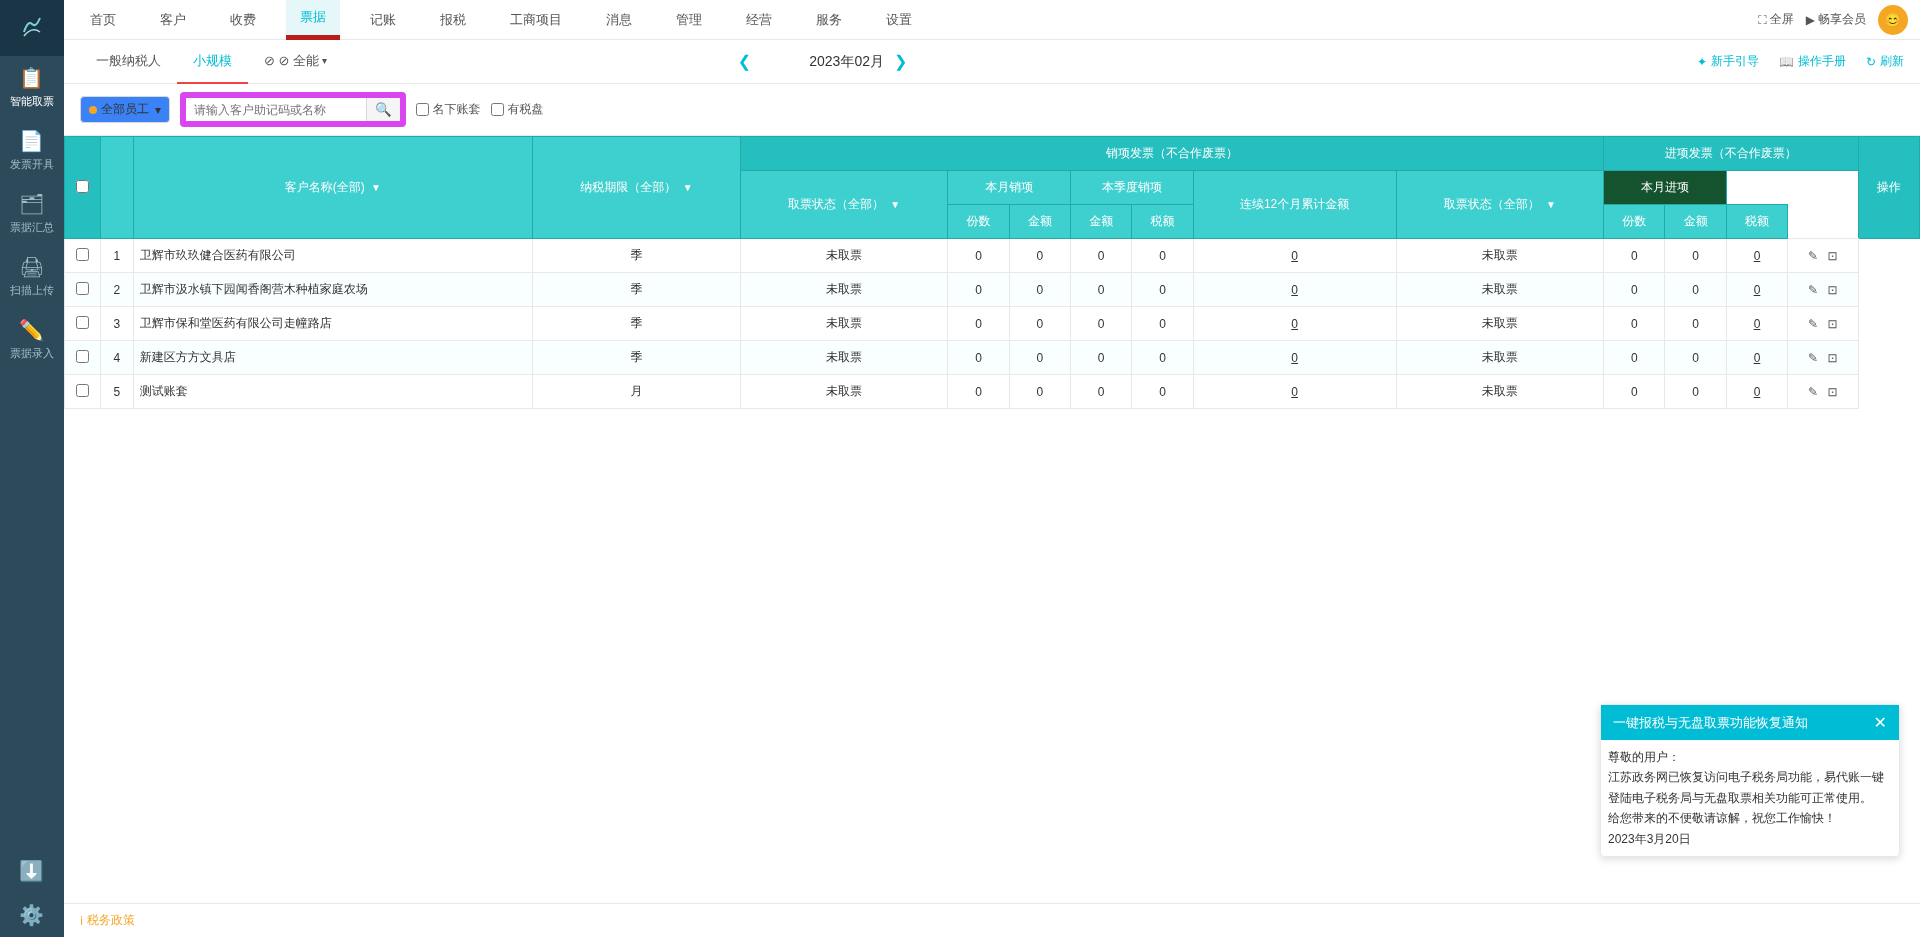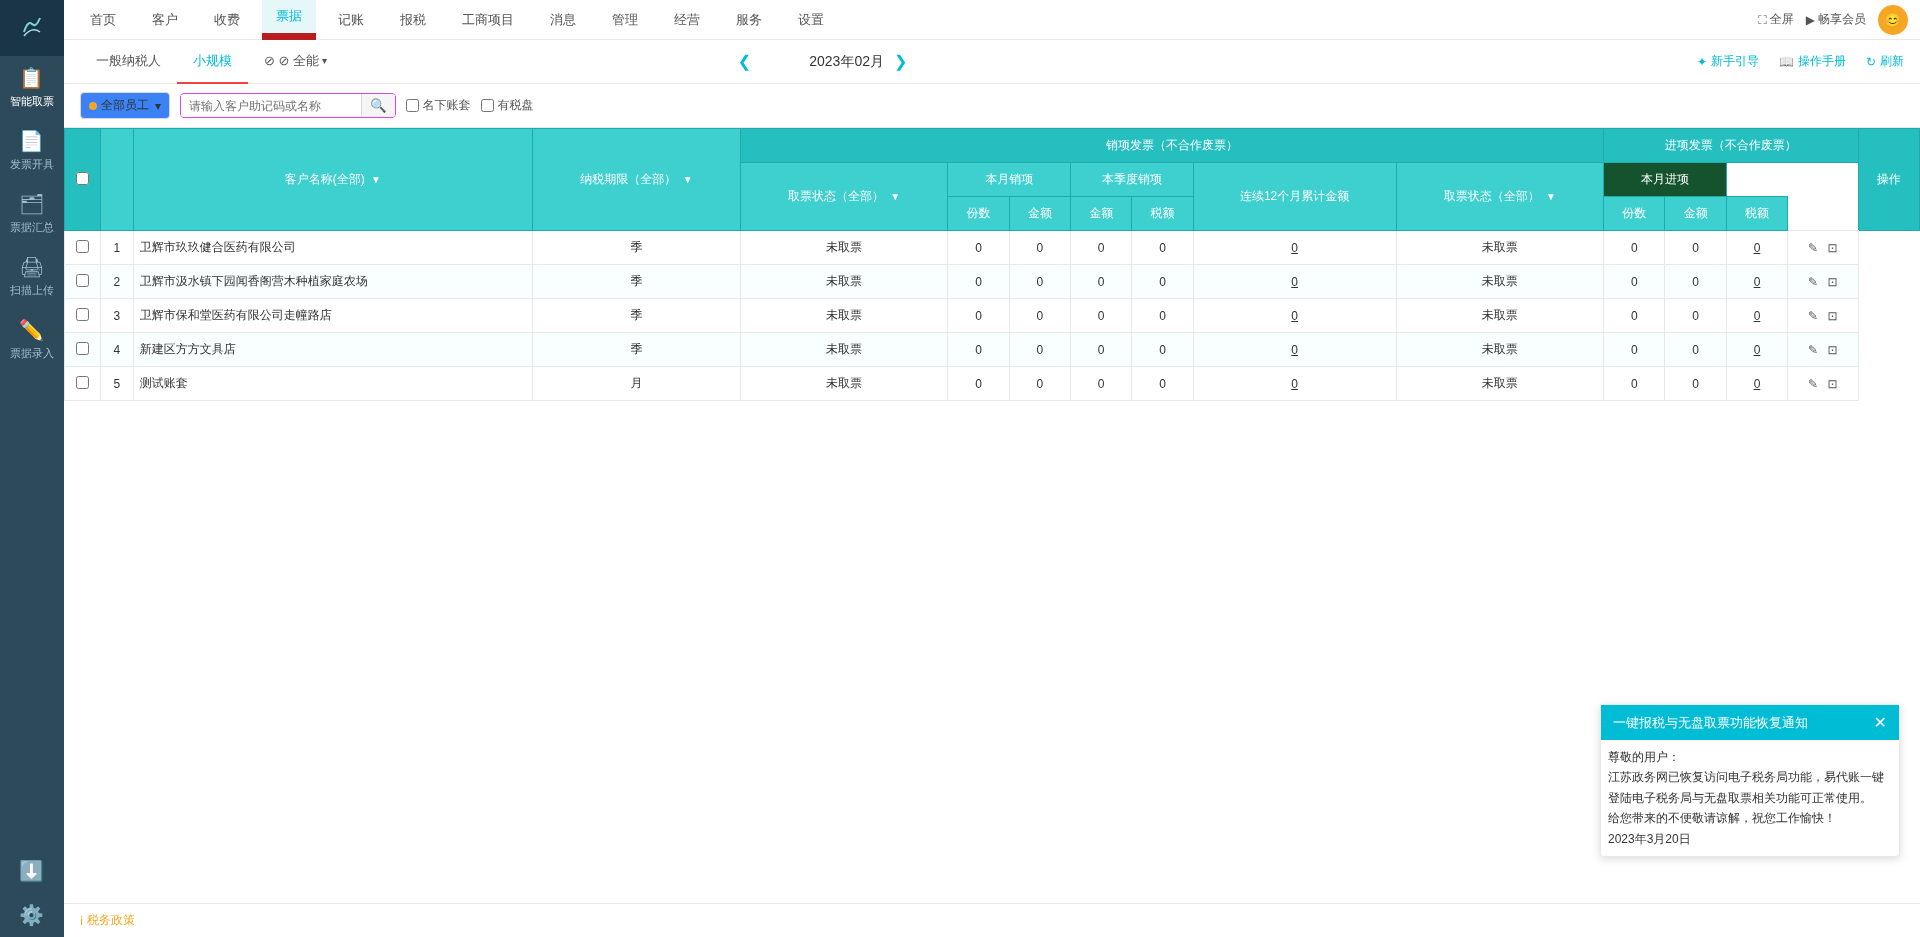--- a/index.html
+++ b/index.html
@@ -13,23 +13,23 @@
     .sidebar-item:hover, .sidebar-item.active { color: #fff; }
     .sidebar-item .icon { font-size: 20px; }
     .sidebar-bottom { margin-top: auto; }
     .sidebar-bottom .sidebar-item { }
 
     
     .main { flex: 1; display: flex; flex-direction: column; overflow: hidden; }
 
     
     .topnav { height: 40px; background: #fff; display: flex; align-items: center; padding: 0 12px; border-bottom: 1px solid #e8e8e8; flex-shrink: 0; }
-    .topnav-items { display: flex; align-items: flex-start; gap: 8px; flex: 1; }
+    .topnav-items { display: flex; align-items: flex-start; gap: 16px; flex: 1; }
     .topnav-item { padding: 0 14px; height: 40px; display: flex; align-items: center; cursor: pointer; color: #555; font-size: 13px; }
-    .topnav-item.active { color: #00bcd4; background: #e6f7fa; border-bottom: 7px solid #b91c1c; }
+    .topnav-item.active { color: #00bcd4; background: #e6f7fa; border-bottom: 5px solid #b91c1c; }
     .topnav-right { display: flex; align-items: center; gap: 12px; color: #555; font-size: 12px; }
     .topnav-right span { cursor: pointer; display: flex; align-items: center; gap: 3px; }
     .user-avatar { width: 30px; height: 30px; border-radius: 50%; background: #f5a623; display: flex; align-items: center; justify-content: center; color: #fff; font-size: 14px; cursor: pointer; }
 
     
     .content { flex: 1; display: flex; flex-direction: column; overflow: hidden; background: #f0f2f5; }
 
     
     .tabbar { background: #fff; padding: 0 16px; display: flex; align-items: center; border-bottom: 1px solid #e8e8e8; height: 44px; flex-shrink: 0; }
     .tab { padding: 0 16px; height: 44px; display: flex; align-items: center; cursor: pointer; color: #555; font-size: 13px; border-bottom: 2px solid transparent; }
@@ -39,21 +39,21 @@
     .month-nav { display: flex; align-items: center; gap: 10px; margin: 0 auto; }
     .month-nav button { background: none; border: none; color: #00bcd4; font-size: 16px; cursor: pointer; }
     .month-label { color: #333; font-size: 14px; font-weight: 500; margin-left: 48px; }
 
     
     .toolbar { background: #fff; padding: 8px 16px; display: flex; align-items: center; gap: 10px; border-bottom: 1px solid #e8e8e8; flex-shrink: 0; }
     .toolbar-left { display: flex; align-items: center; gap: 10px; flex: 1; }
     .toolbar-right { display: flex; align-items: center; gap: 8px; }
     .select-box { display: flex; align-items: center; border: 1px solid #d9d9d9; border-radius: 4px; padding: 4px 8px; font-size: 12px; cursor: pointer; background: #3b82f6; gap: 4px; min-width: 90px; }
     .select-box .dot { width: 8px; height: 8px; border-radius: 50%; background: #f5a623; }
-    .search-box { display: flex; align-items: center; border: 1px solid #d946ef; border-radius: 4px; overflow: hidden; }
+    .search-box { display: flex; align-items: center; border: 6px solid #d946ef; border-radius: 4px; overflow: hidden; }
     .search-box input { border: none; outline: none; padding: 4px 8px; font-size: 12px; width: 180px; }
     .search-box button { background: #f5f5f5; border: none; border-left: 1px solid #d9d9d9; padding: 4px 8px; cursor: pointer; color: #666; }
     .checkbox-label { display: flex; align-items: center; gap: 4px; font-size: 12px; color: #555; cursor: pointer; }
     .checkbox-label input { cursor: pointer; }
     .btn-orange { background: #f5a623; color: #fff; border: none; border-radius: 4px; padding: 6px 14px; font-size: 12px; cursor: pointer; }
     .btn-teal { background: #00bcd4; color: #fff; border: none; border-radius: 4px; padding: 6px 14px; font-size: 12px; cursor: pointer; }
     .btn-dropdown { background: #fff; color: #555; border: 1px solid #d9d9d9; border-radius: 4px; padding: 6px 10px; font-size: 12px; cursor: pointer; display: flex; align-items: center; gap: 4px; }
 
     
     .table-wrap { flex: 1; overflow: auto; background: #fff; margin: 0; }

